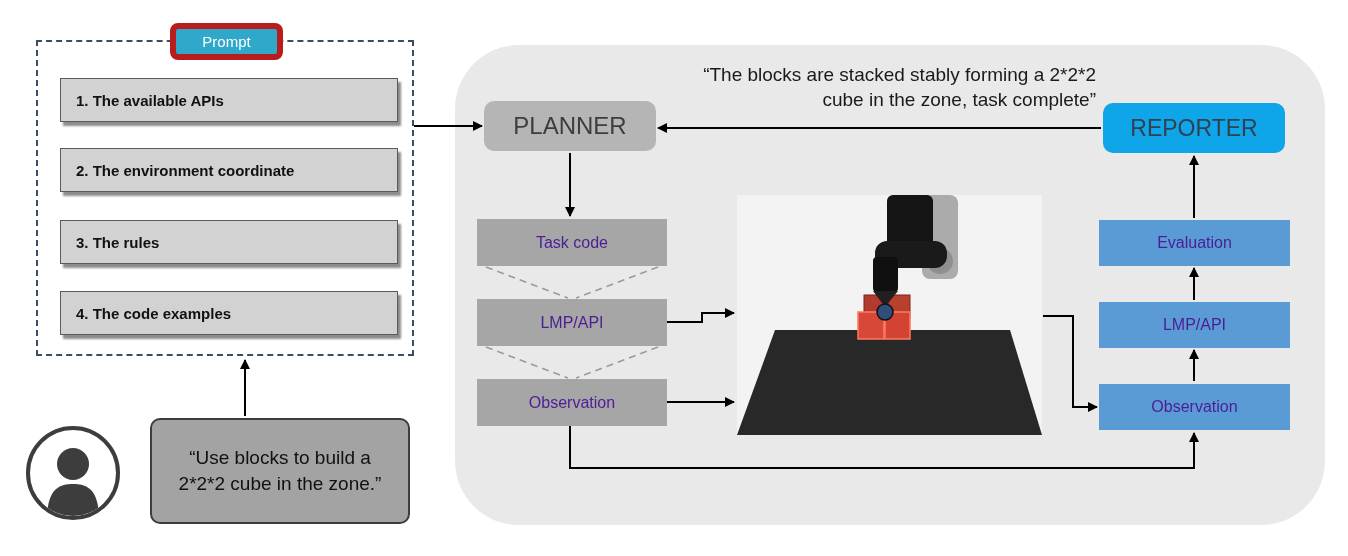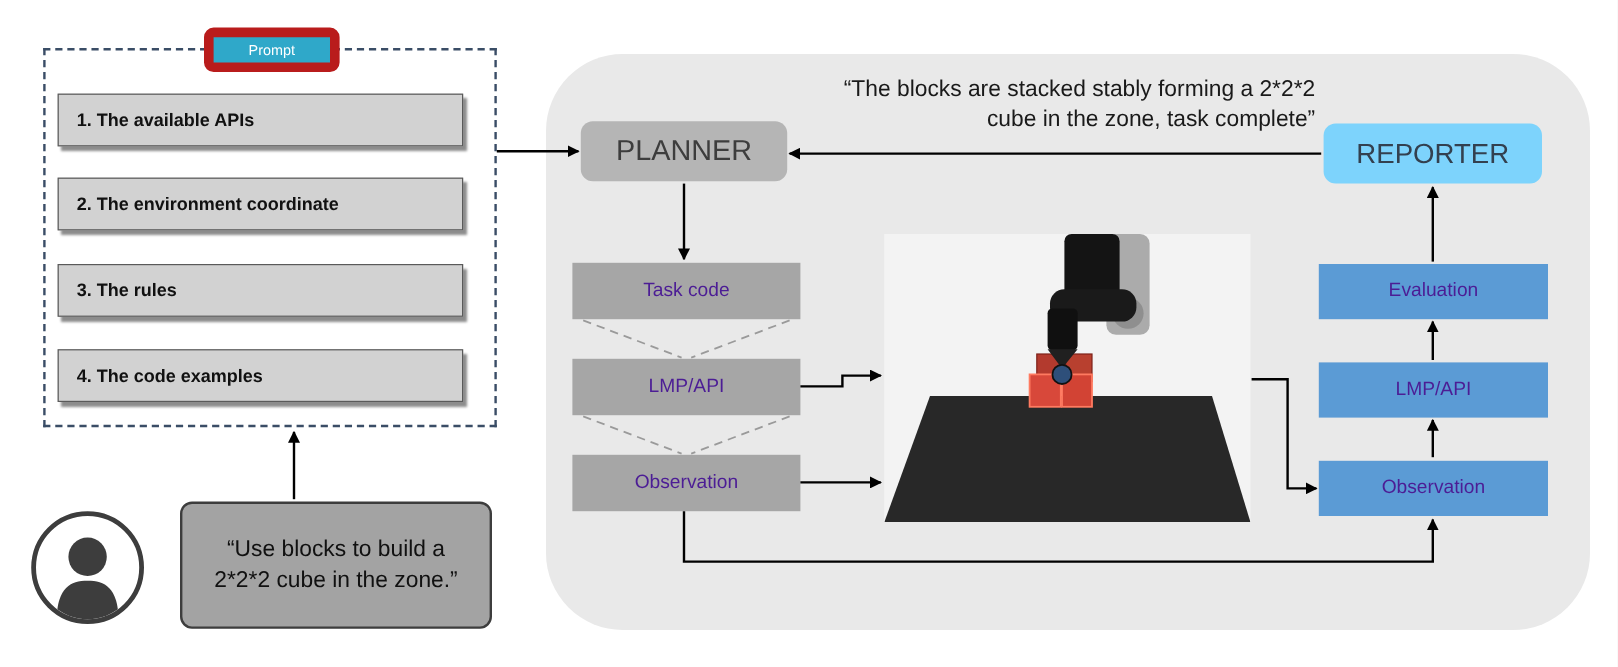--- a/index.html
+++ b/index.html
@@ -26,28 +26,28 @@
 
   
   .prompt-box {
     left:36px; top:40px; width:378px; height:316px;
     border:2px dashed #3a4d66;
     background:transparent;
   }
   .prompt-tab {
     left:170px; top:23px; width:113px; height:37px;
     background:#2fa8c9;
-    border:8px solid #b91c1c;
+    border:6px solid #b91c1c;
     border-radius:8px;
     color:#ffffff;
-    font-size:12px;
+    font-size:15px;
     z-index:3;
   }
   .prompt-item {
-    left:48px; width:338px; height:44px;
+    left:60px; width:338px; height:44px;
     background:#d2d2d2;
     border:1px solid #5a5a5a;
     box-shadow:3px 4px 2px rgba(0,0,0,0.45);
     font-weight:bold;
     font-size:15px;
     color:#111111;
     justify-content:flex-start;
     padding-left:15px;
     z-index:2;
   }
@@ -56,21 +56,21 @@
   .planner {
     left:484px; top:101px; width:172px; height:50px;
     background:#b5b5b5;
     border-radius:10px;
     color:#3d3d3d;
     font-size:24px;
     z-index:2;
   }
   .reporter {
     left:1103px; top:103px; width:182px; height:50px;
-    background:#7dd3fc;
+    background:#0ea5e9;
     border-radius:10px;
     color:#33404f;
     font-size:23px;
     z-index:2;
   }
 
   
   .stage {
     width:190px; height:47px;
     color:#4c1d95;

